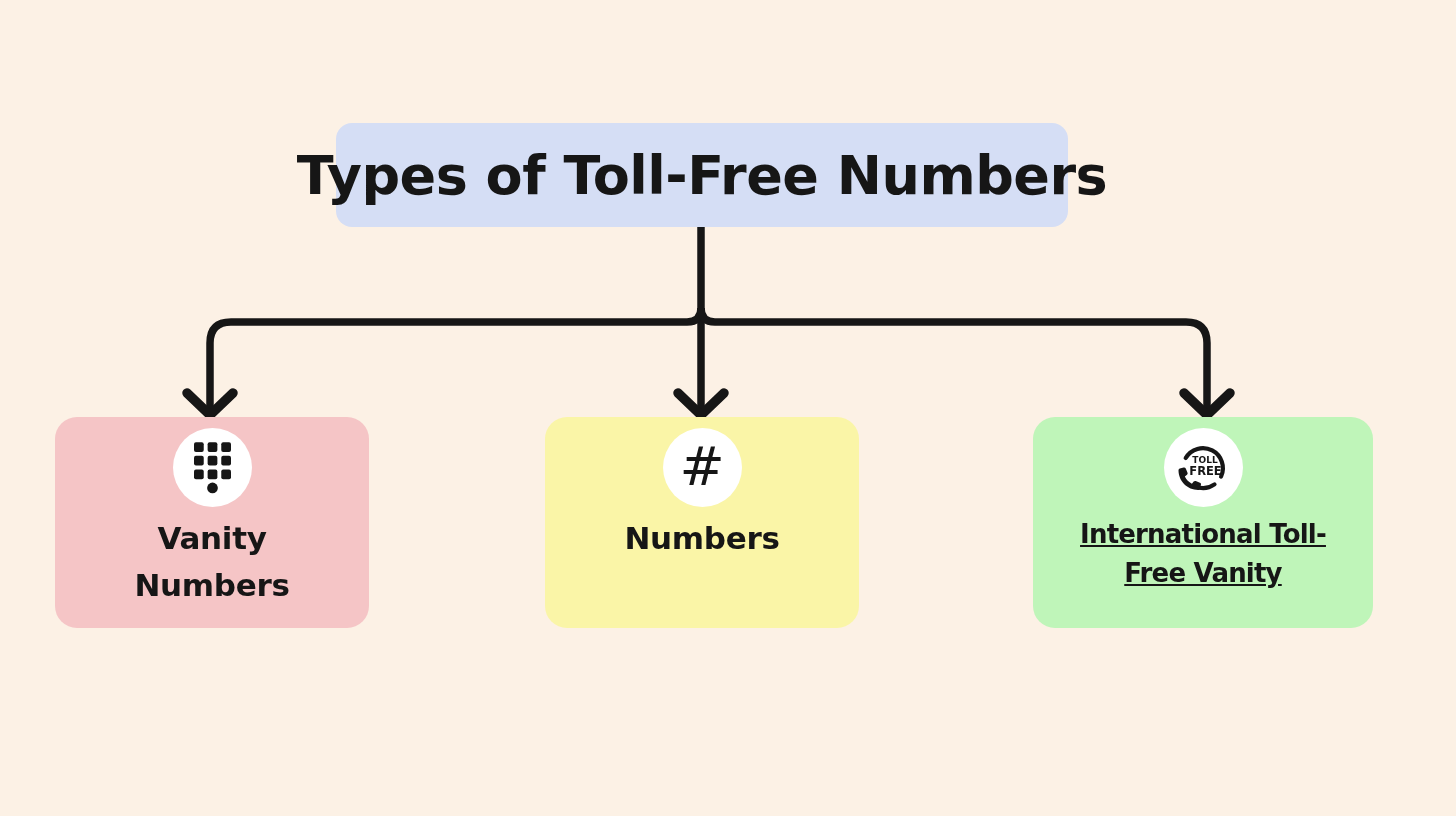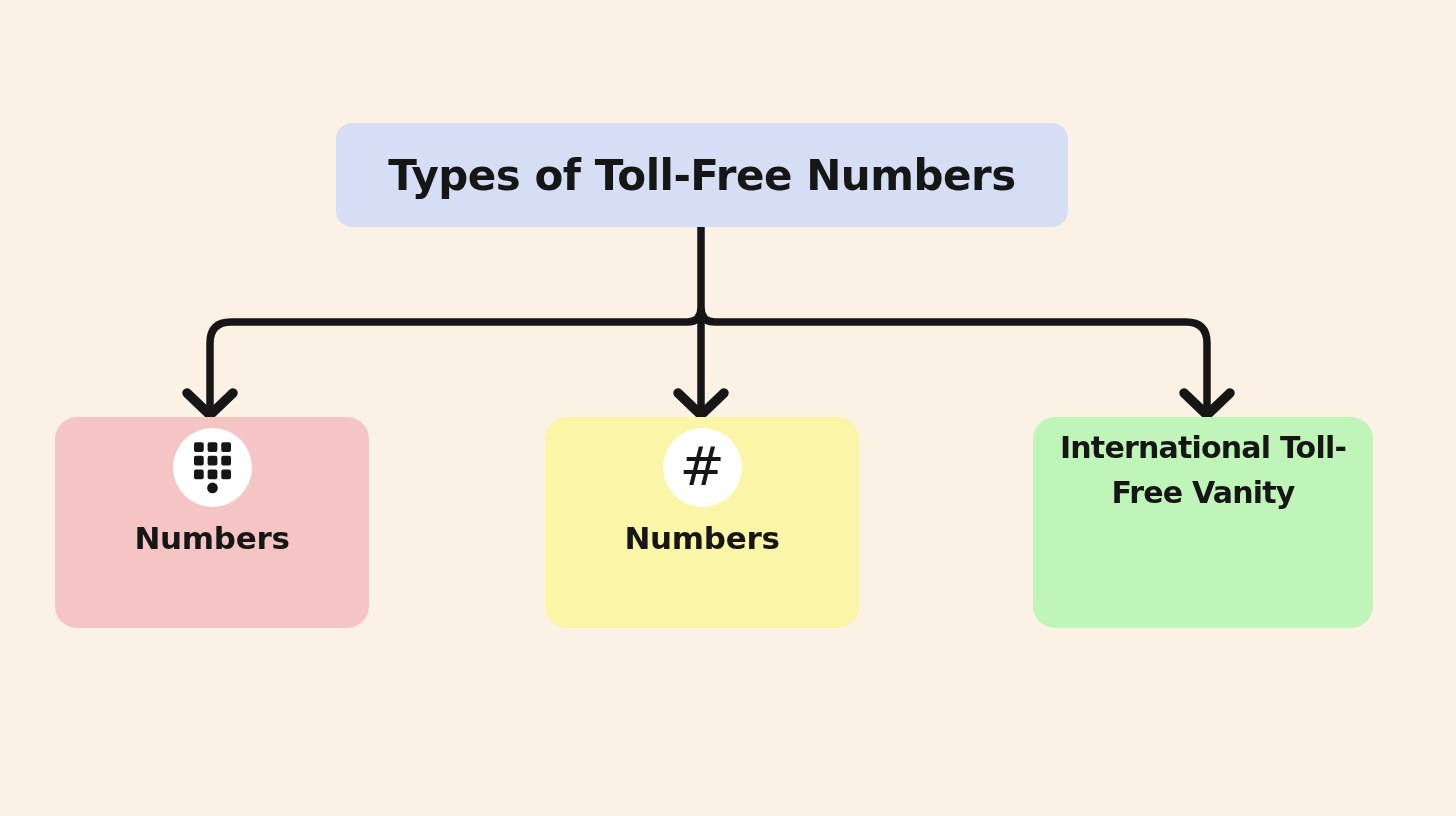--- a/index.html
+++ b/index.html
@@ -17,21 +17,21 @@
   .title-box {
     position: absolute;
     left: 336px; top: 123px;
     width: 732px; height: 104px;
     background: #D5DEF5;
     border-radius: 16px;
     display: flex; align-items: center; justify-content: center;
   }
   .title-box h1 {
     margin: 0;
-    font-size: 42px;
+    font-size: 54px;
     font-weight: 800;
     letter-spacing: -0.5px;
     color: #161616;
     white-space: nowrap;
   }
 
   
   .connectors {
     position: absolute;
     left: 0; top: 0;
@@ -84,21 +84,21 @@
     margin-top: 8px;
     text-align: center;
     font-weight: 700;
     font-size: 31px;
     line-height: 1.5;
     letter-spacing: -0.3px;
     color: #161616;
     width: 100%;
   }
   .node-label span { display: block; white-space: nowrap; }
-  .node-green .node-label { font-size: 30px; letter-spacing: -0.8px; }
+  .node-green .node-label { font-size: 26px; letter-spacing: -0.8px; text-decoration: underline; }
 
   .tollfree-svg text {
     font-family: "DejaVu Sans", "Liberation Sans", sans-serif;
     font-weight: 700;
     fill: #161616;
   }
 </style>
 </head>
 <body>
 
@@ -128,33 +128,45 @@
           <rect x="14" y="14" width="10" height="10" rx="2"></rect>
           <rect x="28" y="14" width="10" height="10" rx="2"></rect>
           <rect x="0" y="28" width="10" height="10" rx="2"></rect>
           <rect x="14" y="28" width="10" height="10" rx="2"></rect>
           <rect x="28" y="28" width="10" height="10" rx="2"></rect>
           <circle cx="19" cy="47" r="5.5"></circle>
         </g>
       </svg>
     </div>
     <div class="node-label">
+      <span>Vanity</span>
       <span>Numbers</span>
     </div>
   </div>
 
   <div class="node node-yellow">
     <div class="icon-circle">
       <span class="hash-glyph">#</span>
     </div>
     <div class="node-label">
       <span>Numbers</span>
     </div>
   </div>
 
   <div class="node node-green">
+    <div class="icon-circle">
+      <svg class="tollfree-svg" width="52" height="52" viewBox="0 0 52 52" aria-hidden="true">
+        <path d="M 8.7 16 A 20 20 0 0 1 44.1 34.5" fill="none" stroke="#161616" stroke-width="4.2" stroke-linecap="round"></path>
+        <path d="M 37.5 42.4 A 20 20 0 0 1 17.6 44.1" fill="none" stroke="#161616" stroke-width="4.2" stroke-linecap="round"></path>
+        <text x="28" y="21" font-size="9" text-anchor="middle">TOLL</text>
+        <text x="28.5" y="32.5" font-size="11.5" text-anchor="middle">FREE</text>
+        <g transform="translate(1.5 25.5) scale(0.044)">
+          <path fill="#161616" d="M164.9 24.6c-7.7-18.6-28-28.5-47.4-23.2l-88 24C12.1 30.2 0 46 0 64C0 311.4 200.6 512 448 512c18 0 33.8-12.1 38.6-29.5l24-88c5.3-19.4-4.6-39.7-23.2-47.4l-96-40c-16.3-6.8-35.2-2.1-46.3 11.6L304.7 368C234.3 334.7 177.3 277.7 144 207.3L193.3 167c13.7-11.2 18.4-30 11.6-46.3l-40-96z"></path>
+        </g>
+      </svg>
+    </div>
     <div class="node-label">
       <span>International Toll-</span>
       <span>Free Vanity</span>
     </div>
   </div>
 
 </div>
 
 </body></html>

